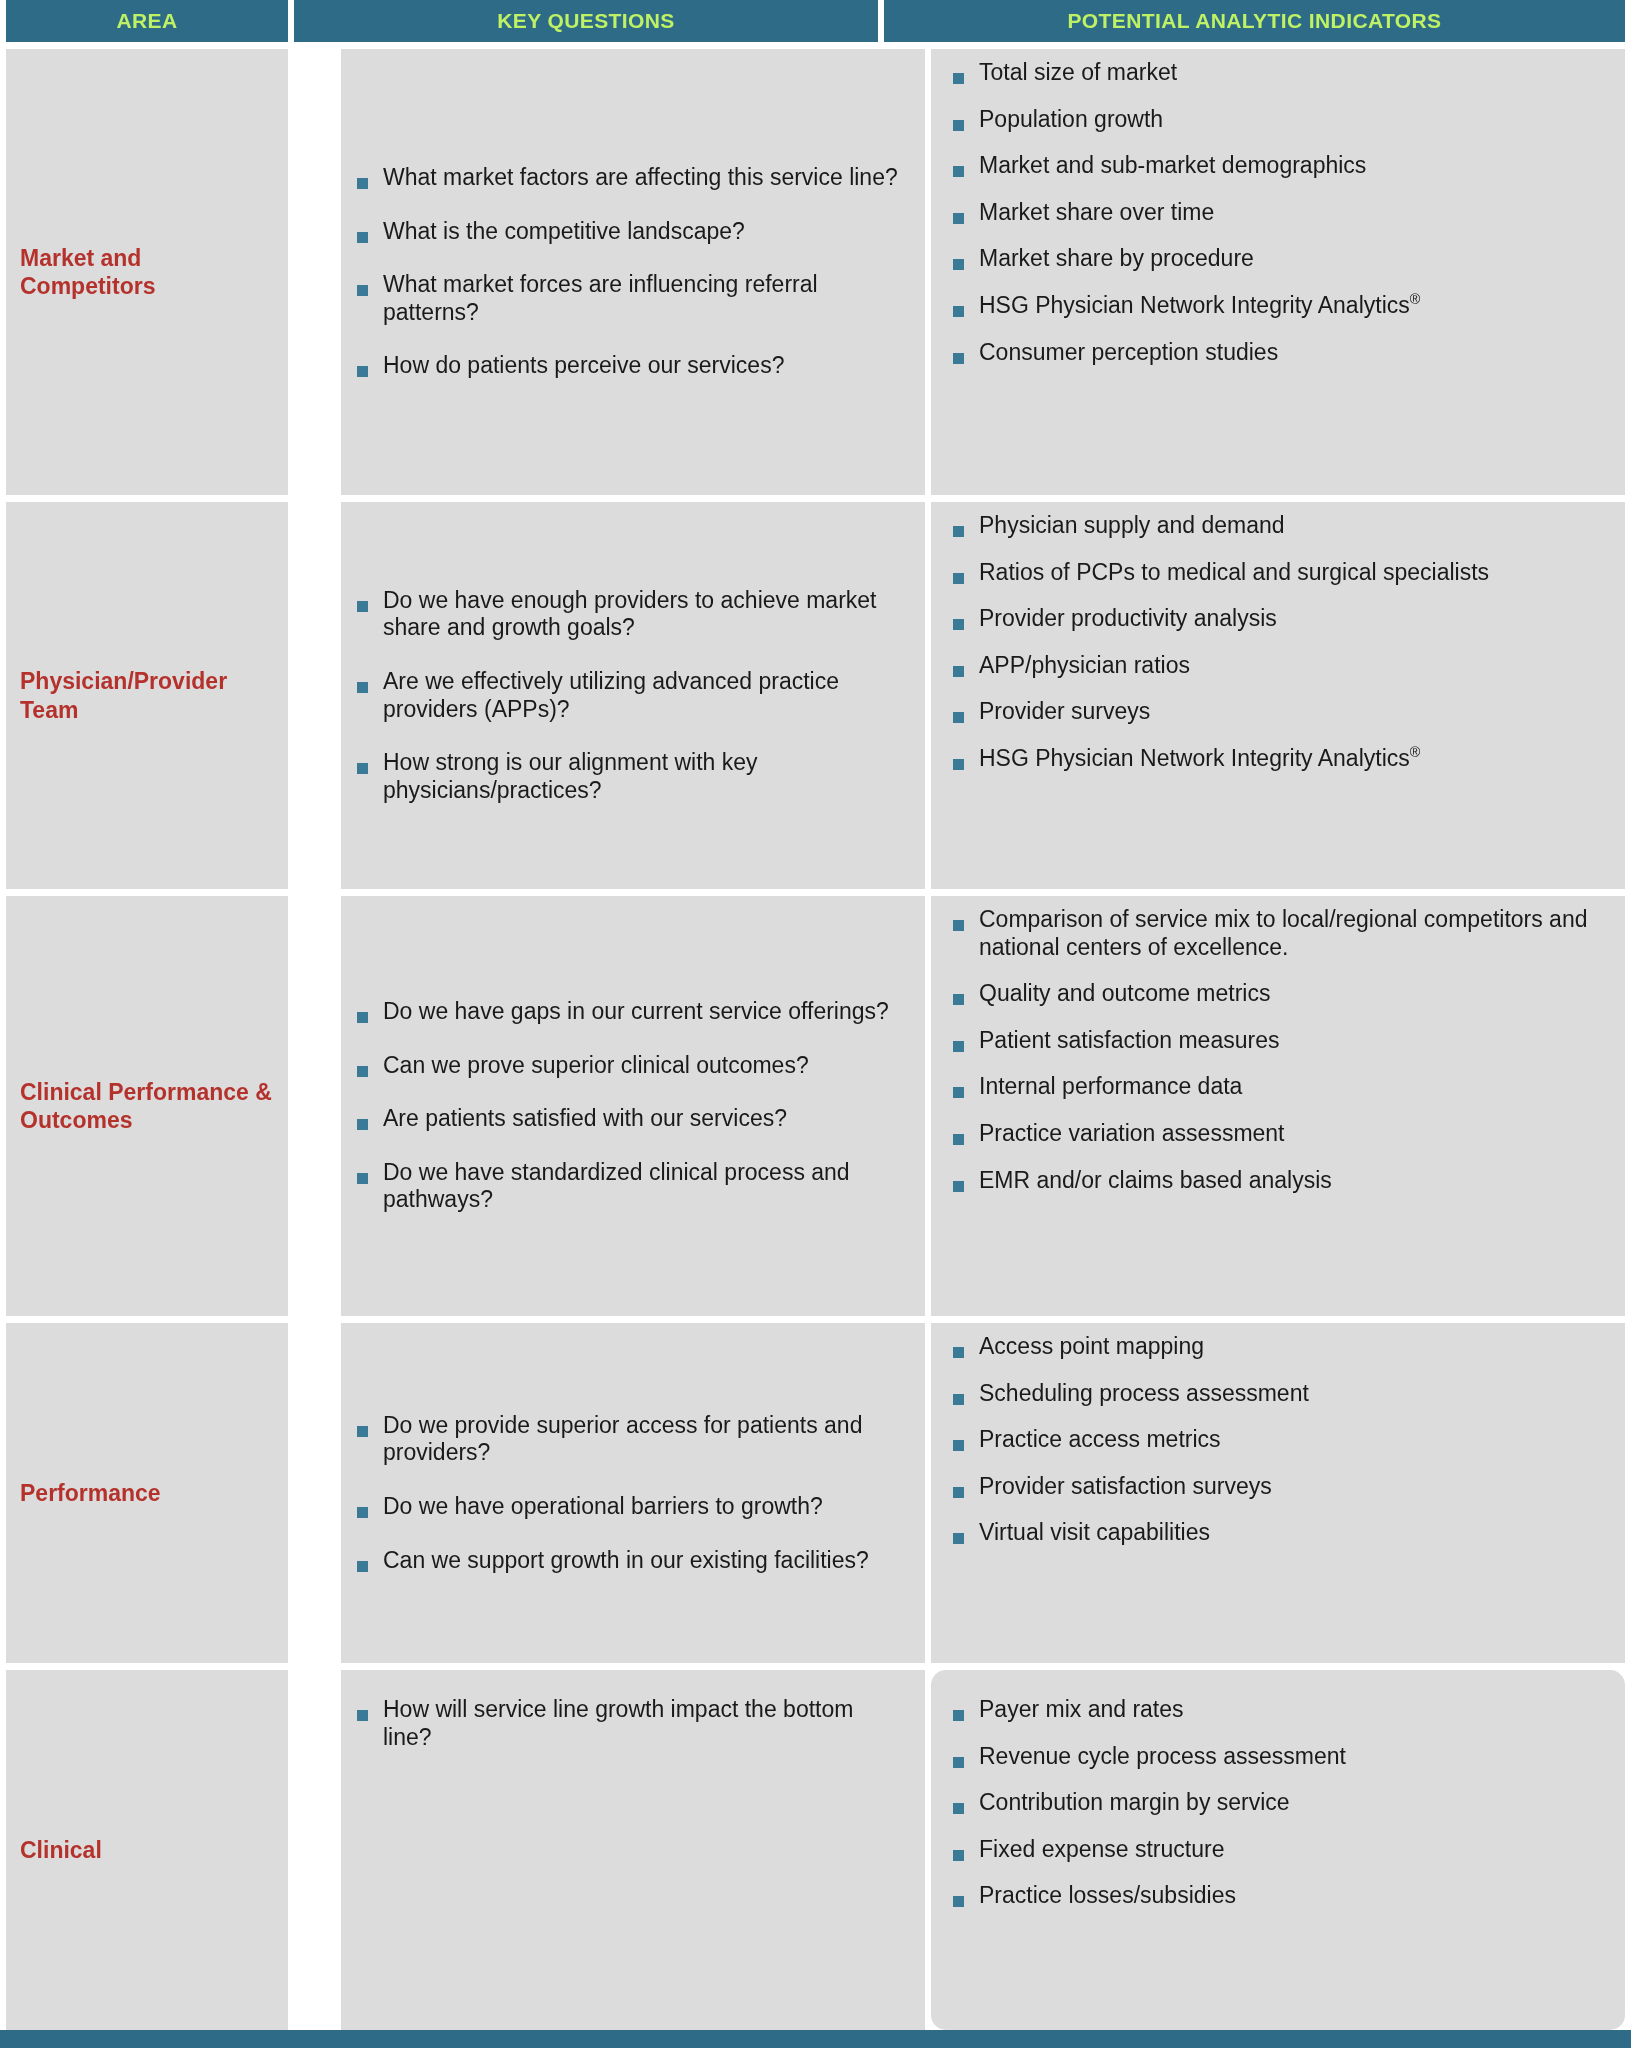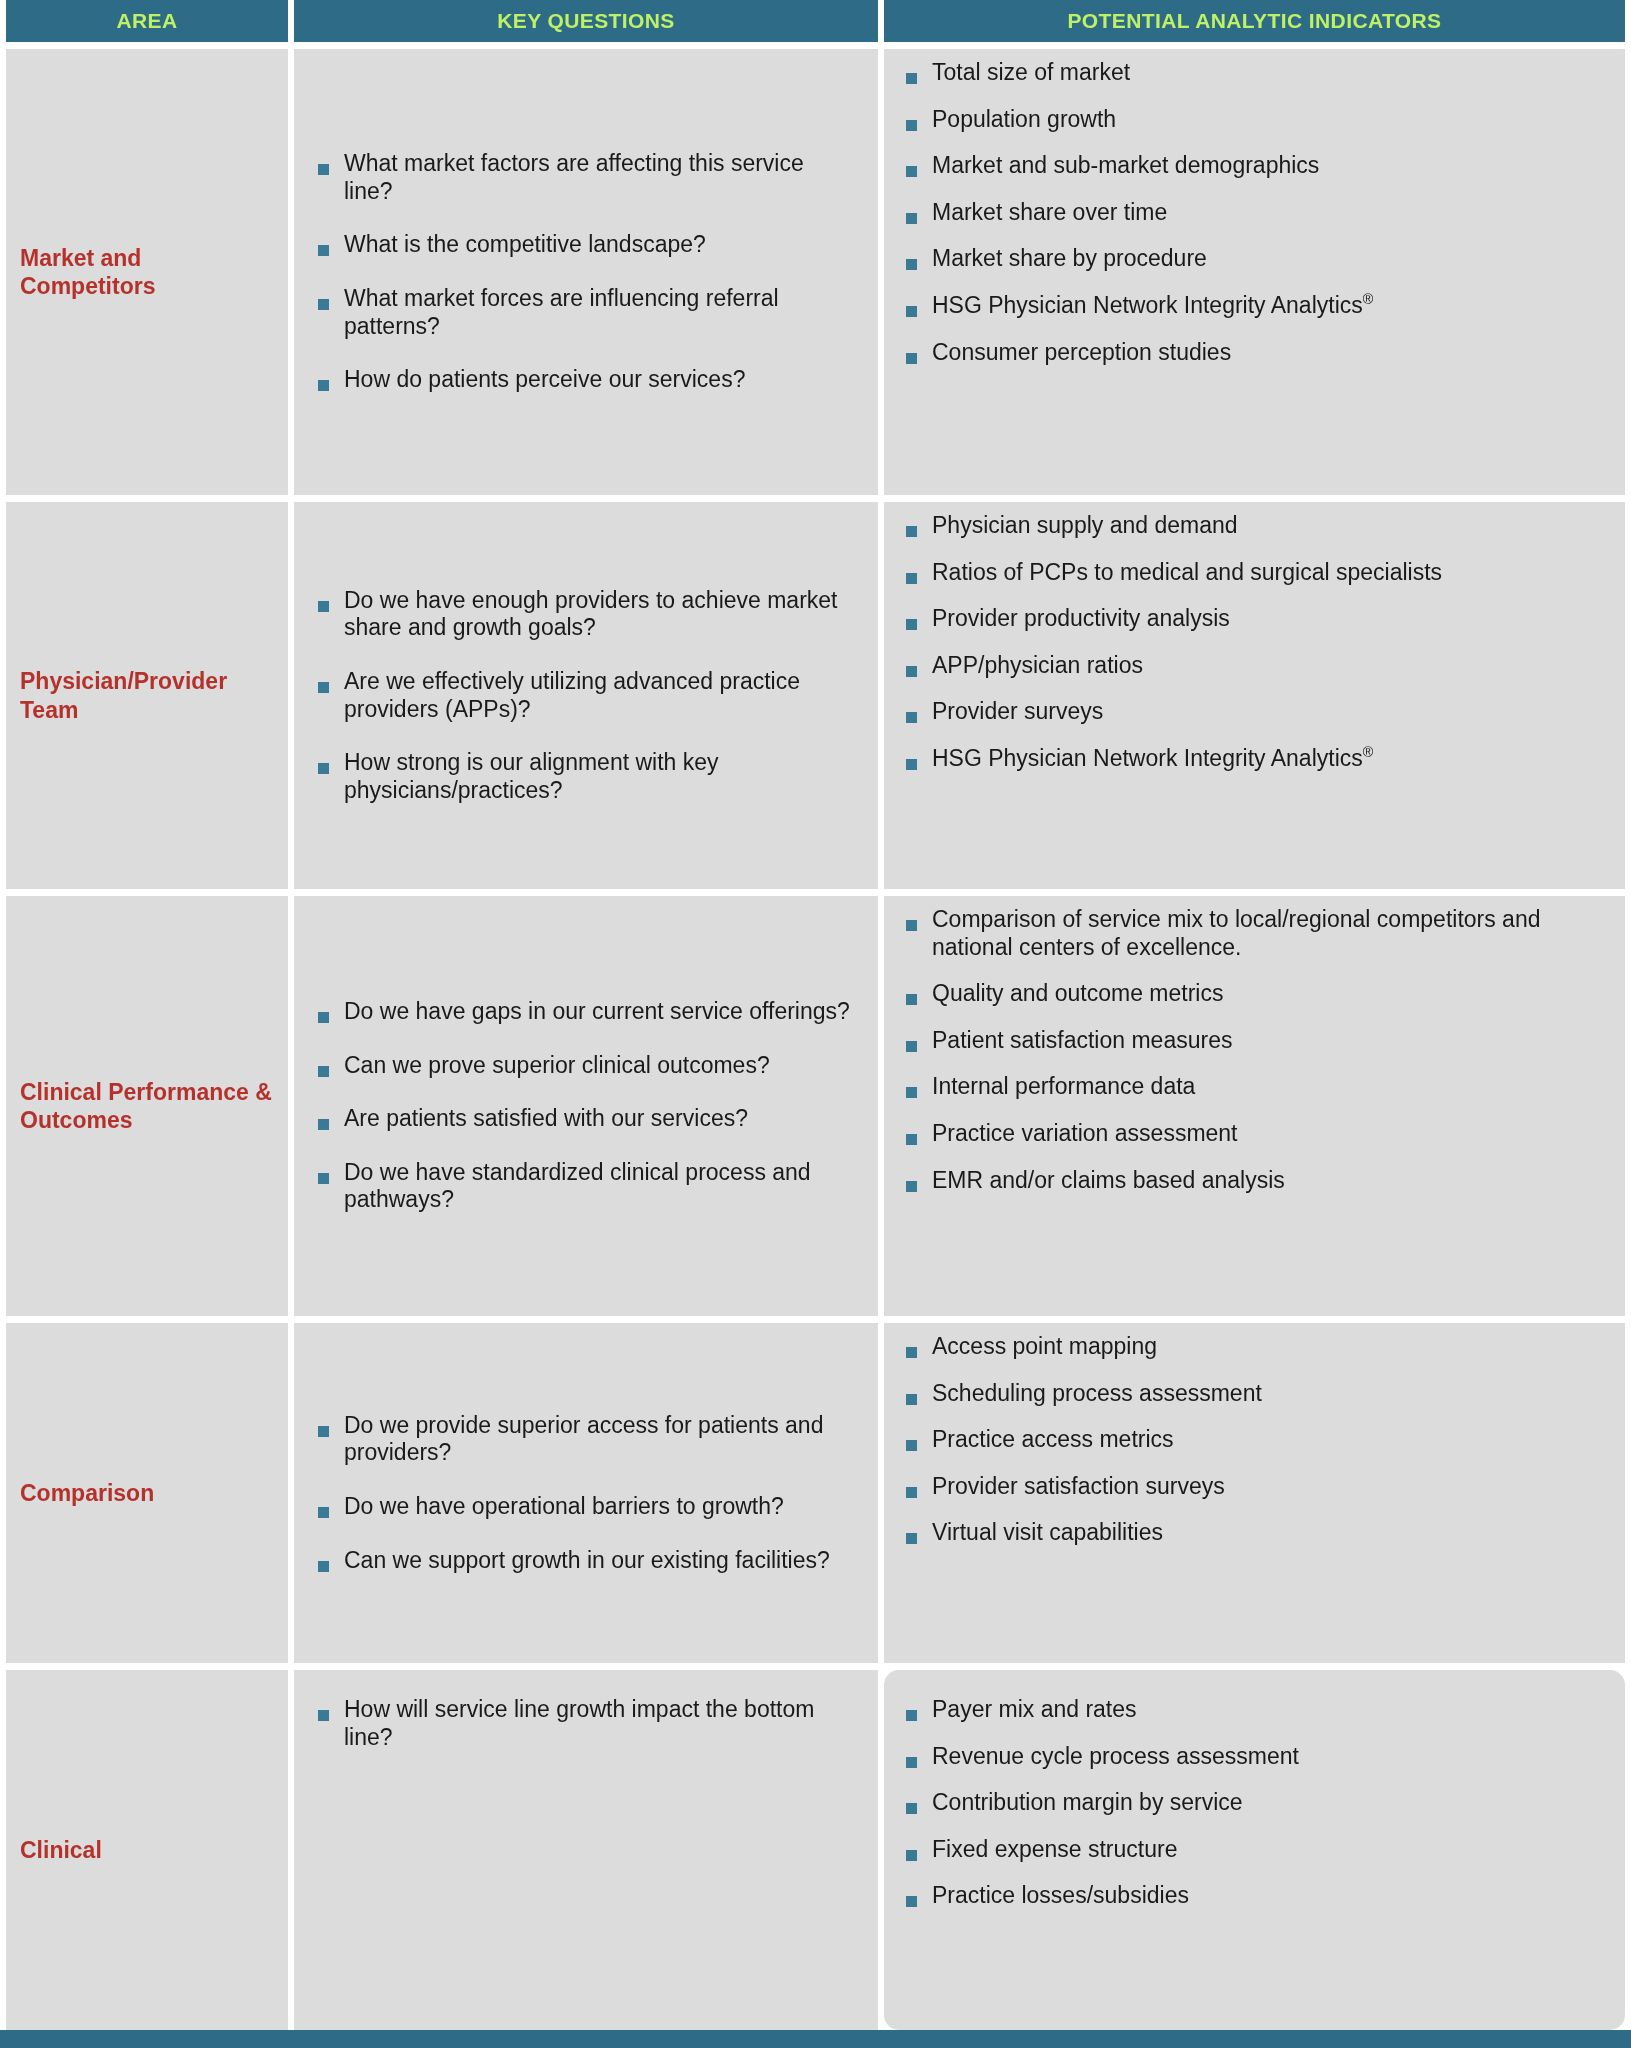--- a/index.html
+++ b/index.html
@@ -82,21 +82,22 @@
   }
 
   .cell-area {
     flex: 0 0 282px;
     justify-content: center;
     padding: 0 14px 0 14px;
   }
   .cell-quest {
     flex: 0 0 584px;
     justify-content: center;
-    padding: 10px 22px 10px 24px;
+    padding: 10px 22px 10px 16px;
+    margin-left: 47px;
   }
   .cell-ind {
     flex: 1 1 auto;
     justify-content: flex-start;
     padding: 10px 18px 10px 22px;
   }
 
   .area-label {
     color: #B5322C;
     font-weight: bold;
@@ -323,21 +324,21 @@
           <li>
               <span class="bullet-sq"></span>
               <span class="bullet-text">EMR and/or claims based analysis</span>
             </li>
         </ul>
       </div>
     </div>
 
     <div class="row row-4">
       <div class="cell cell-area">
-        <div class="area-label">Comparison</div>
+        <div class="area-label">Performance</div>
       </div>
       <div class="cell cell-quest">
         <ul class="bullets">
           <li>
               <span class="bullet-sq"></span>
               <span class="bullet-text">Do we provide superior access for patients and providers?</span>
             </li>
           <li>
               <span class="bullet-sq"></span>
               <span class="bullet-text">Do we have operational barriers to growth?</span>

